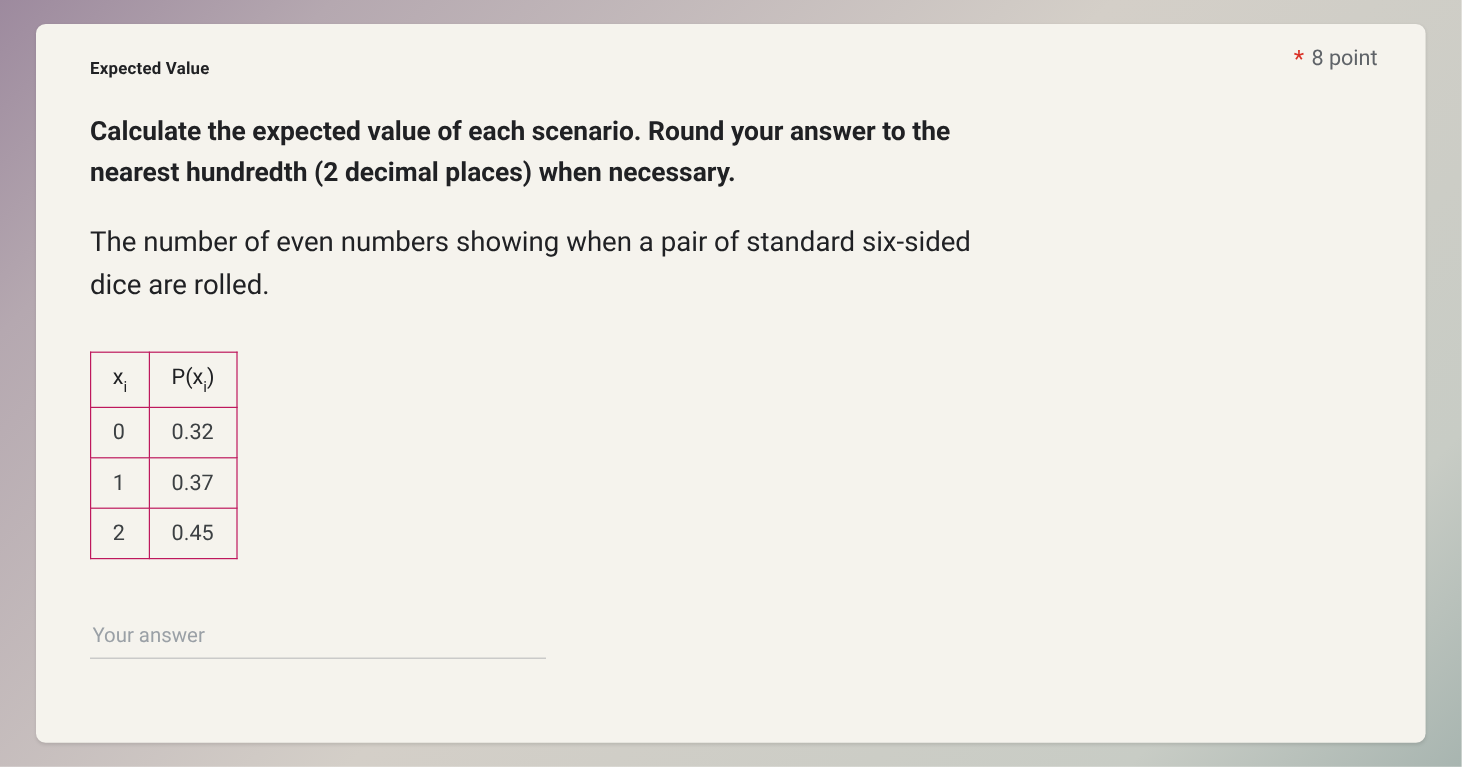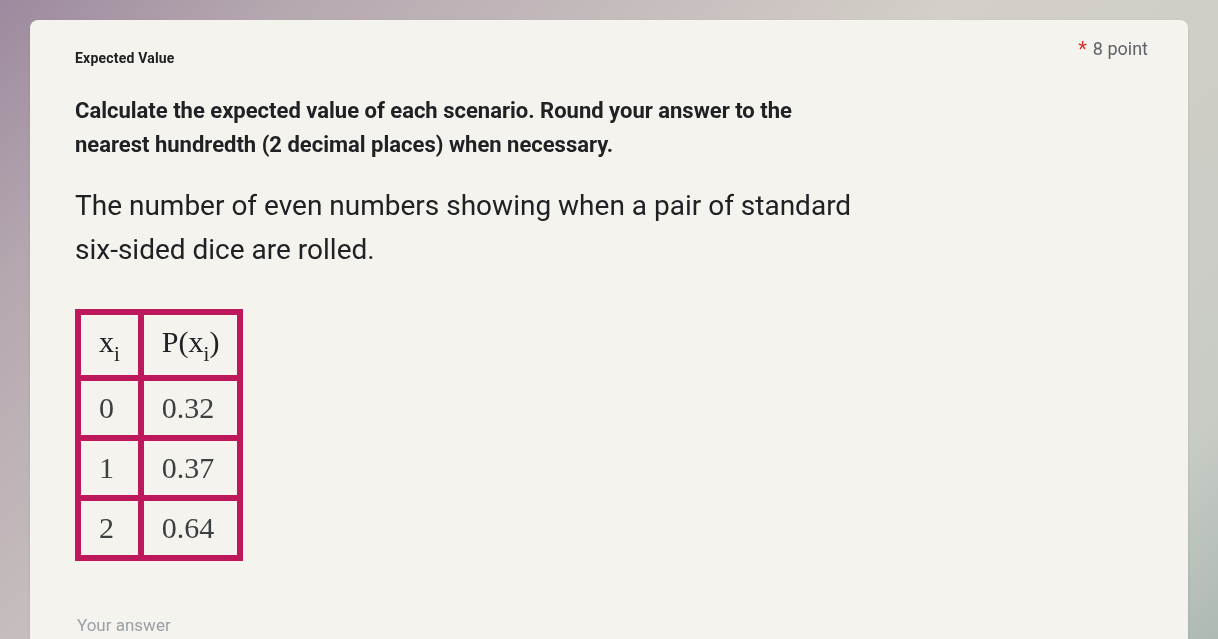--- a/index.html
+++ b/index.html
@@ -47,39 +47,38 @@
     }
     .instruction {
       font-size: 22px;
       color: #202124;
       line-height: 1.55;
       max-width: 780px;
       margin-bottom: 22px;
       font-weight: bold;
     }
     .scenario {
-      font-size: 28px;
+      font-size: 23px;
       color: #202124;
       line-height: 1.55;
       max-width: 780px;
       margin-bottom: 38px;
     }
     .prob-table {
       border-collapse: collapse;
       margin-bottom: 45px;
       background: #f5f3ed;
     }
     .prob-table td, .prob-table th {
-      border: 6px solid #be185d;
+      border: 1px solid #be185d;
       padding: 10px 18px;
-      font-size: 30px;
+      font-size: 18px;
       color: #3c4043;
       text-align: left;
       font-weight: 400;
-      font-family: Liberation Serif, serif;
     }
     .prob-table th {
       font-weight: 400;
       color: #202124;
     }
     .sub {
       font-size: 0.7em;
       vertical-align: sub;
       position: relative;
       top: 2px;
@@ -125,20 +124,20 @@
     <tr>
       <td>0</td>
       <td>0.32</td>
     </tr>
     <tr>
       <td>1</td>
       <td>0.37</td>
     </tr>
     <tr>
       <td>2</td>
-      <td>0.64</td>
+      <td>0.45</td>
     </tr>
   </tbody>
     </table>
 
   <input type="text" class="answer-input" placeholder="Your answer" style="">
 
 </div>
 
 </body></html>

